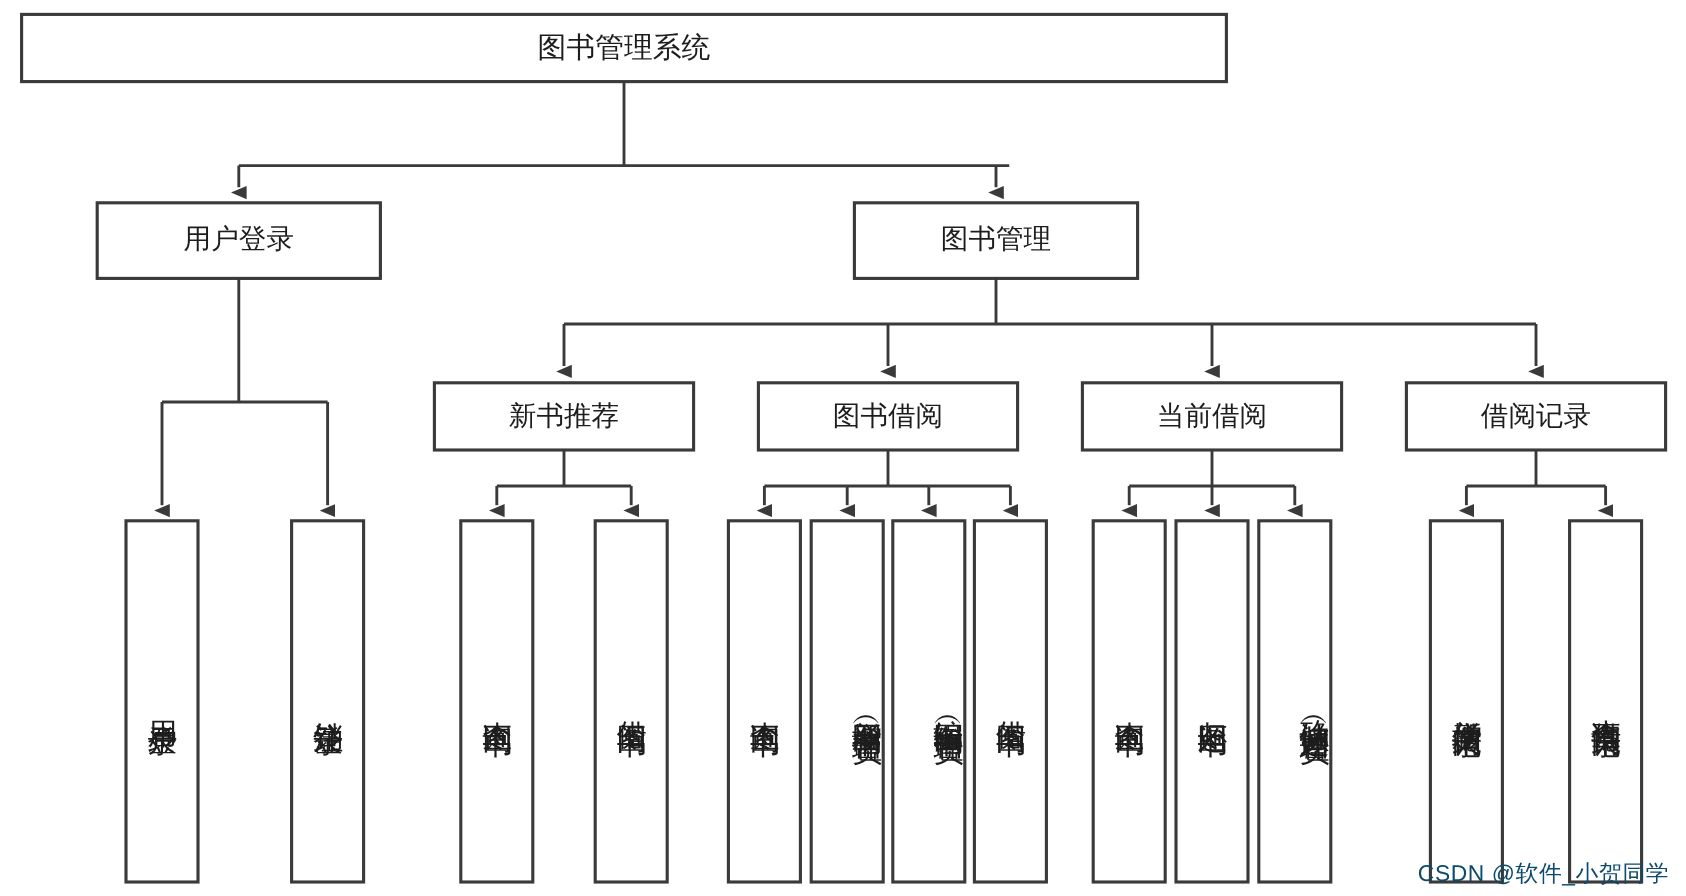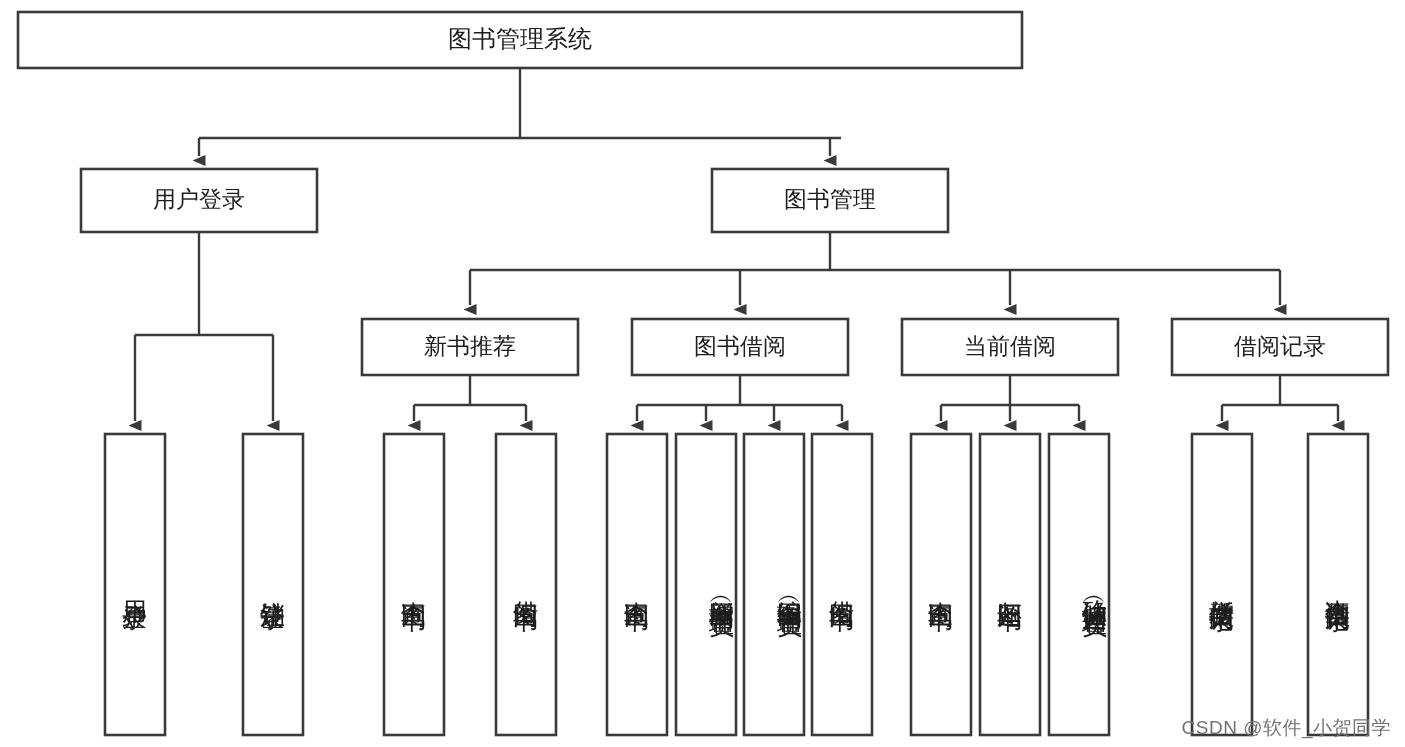--- a/index.html
+++ b/index.html
@@ -69,21 +69,21 @@
     text-align: center;
     pointer-events: none;
     user-select: none;
   }
   #watermark {
     position: absolute;
     right: 14px;
     bottom: 6px;
     font-family: "Liberation Sans", "DejaVu Sans", sans-serif;
     font-size: 19px;
-    color: #737373;
+    color: #0c4a6e;
     letter-spacing: 0.5px;
     white-space: nowrap;
   }
 </style>
 </head>
 <body>
 
 <div id="diagram-root">
 
   <svg id="tree-svg" viewBox="0 0 1405 747">

